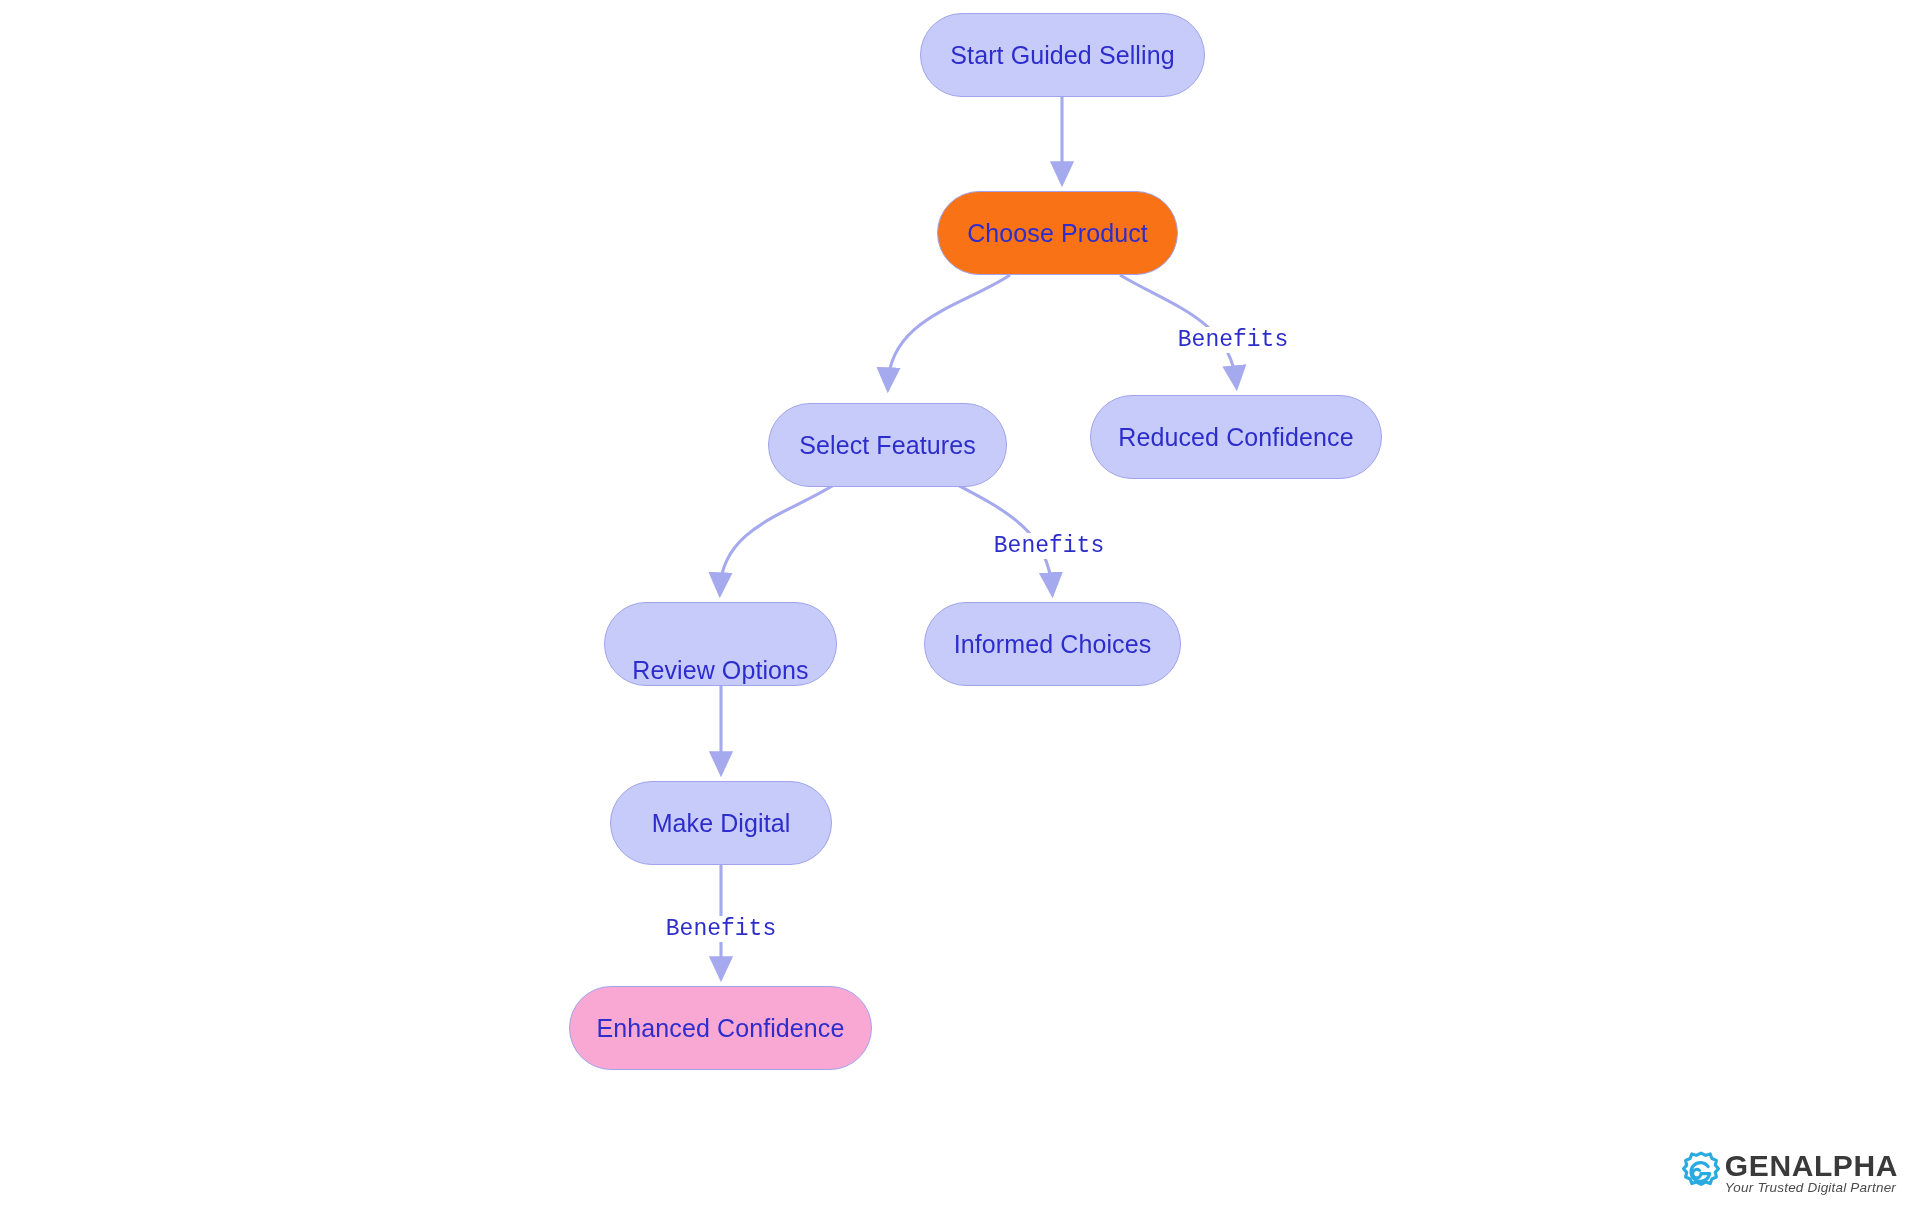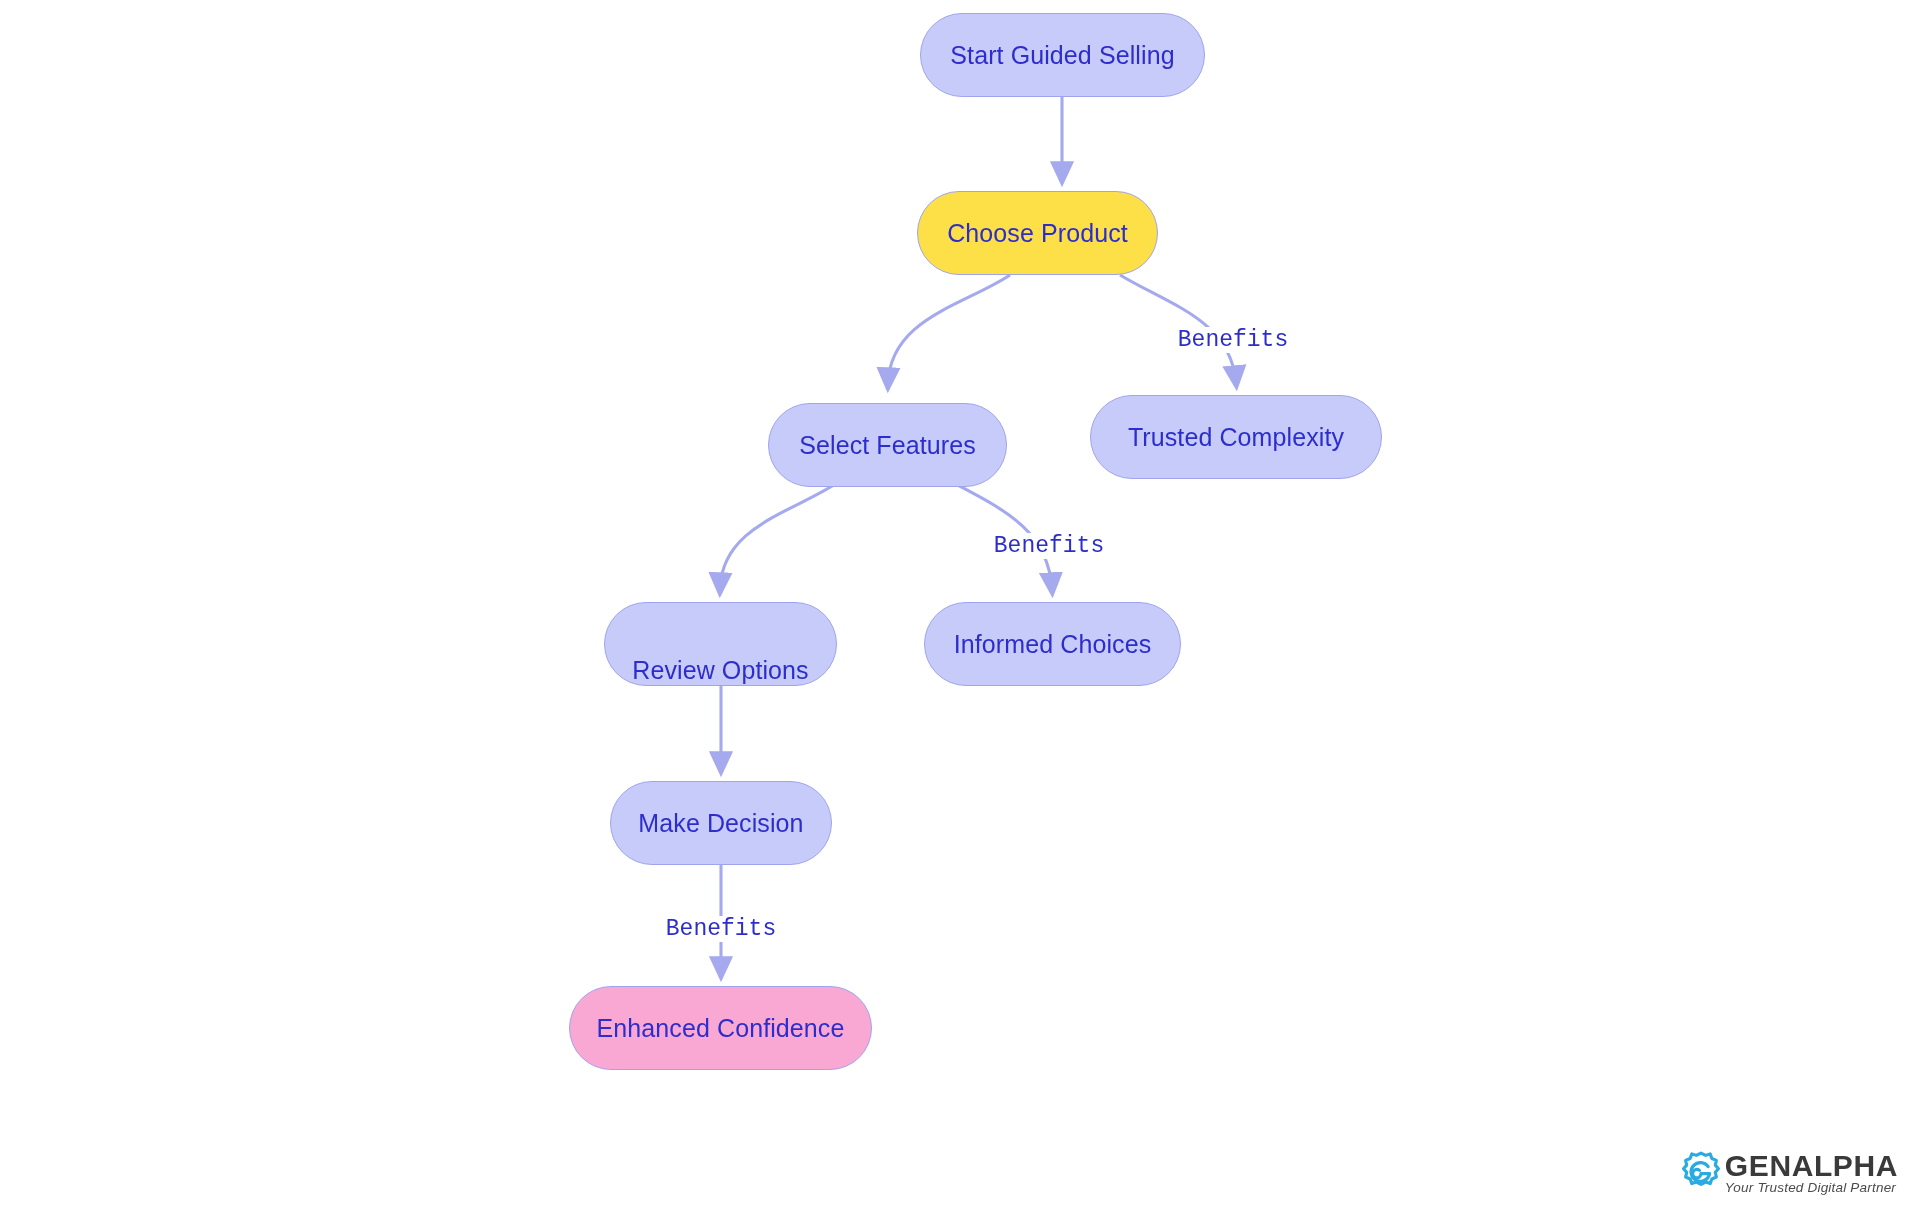--- a/index.html
+++ b/index.html
@@ -129,42 +129,42 @@
       <path d="M721,865 L721,973"></path>
     </g>
   </svg>
 
   <div class="node-layer">
 
     <div class="node" id="node-start" style="left: 920px; top: 13px; width: 285px; height: 84px; background: rgb(199, 203, 250); border-color: rgb(159, 164, 236); color: rgb(45, 45, 204);">
       <span>Start Guided Selling</span>
     </div>
 
-    <div class="node" id="node-choose" style="left: 917px; top: 191px; width: 241px; height: 84px; background: #fde047; border-color: rgb(159, 164, 236); color: rgb(45, 45, 204);">
+    <div class="node" id="node-choose" style="left: 937px; top: 191px; width: 241px; height: 84px; background: #f97316; border-color: rgb(159, 164, 236); color: rgb(45, 45, 204);">
       <span>Choose Product</span>
     </div>
 
     <div class="node" id="node-features" style="left: 768px; top: 397px; width: 239px; height: 84px; background: rgb(199, 203, 250); border-color: rgb(159, 164, 236); color: rgb(45, 45, 204); margin-top: 6px;">
       <span>Select Features</span>
     </div>
 
     <div class="node" id="node-complexity" style="left: 1090px; top: 395px; width: 292px; height: 84px; background: rgb(199, 203, 250); border-color: rgb(159, 164, 236); color: rgb(45, 45, 204);">
-      <span>Trusted Complexity</span>
+      <span>Reduced Confidence</span>
     </div>
 
     <div class="node" id="node-review" style="left: 604px; top: 602px; width: 233px; height: 84px; background: rgb(199, 203, 250); border-color: rgb(159, 164, 236); color: rgb(45, 45, 204); align-items: flex-end;">
       <span>Review Options</span>
     </div>
 
     <div class="node" id="node-informed" style="left: 924px; top: 602px; width: 257px; height: 84px; background: rgb(199, 203, 250); border-color: rgb(159, 164, 236); color: rgb(45, 45, 204);">
       <span>Informed Choices</span>
     </div>
 
     <div class="node" id="node-decision" style="left: 610px; top: 781px; width: 222px; height: 84px; background: rgb(199, 203, 250); border-color: rgb(159, 164, 236); color: rgb(45, 45, 204);">
-      <span>Make Decision</span>
+      <span>Make Digital</span>
     </div>
 
     <div class="node" id="node-confidence" style="left: 569px; top: 986px; width: 303px; height: 84px; background: #f9a8d4; border-color: rgb(159, 164, 236); color: rgb(45, 45, 204);">
       <span>Enhanced Confidence</span>
     </div>
 
     <div class="edge-label" id="lbl-e3" style="left: 1233px; top: 340px; color: rgb(45, 45, 204);">Benefits</div>
 
     <div class="edge-label" id="lbl-e5" style="left: 1049px; top: 546px; color: rgb(45, 45, 204);">Benefits</div>
 

